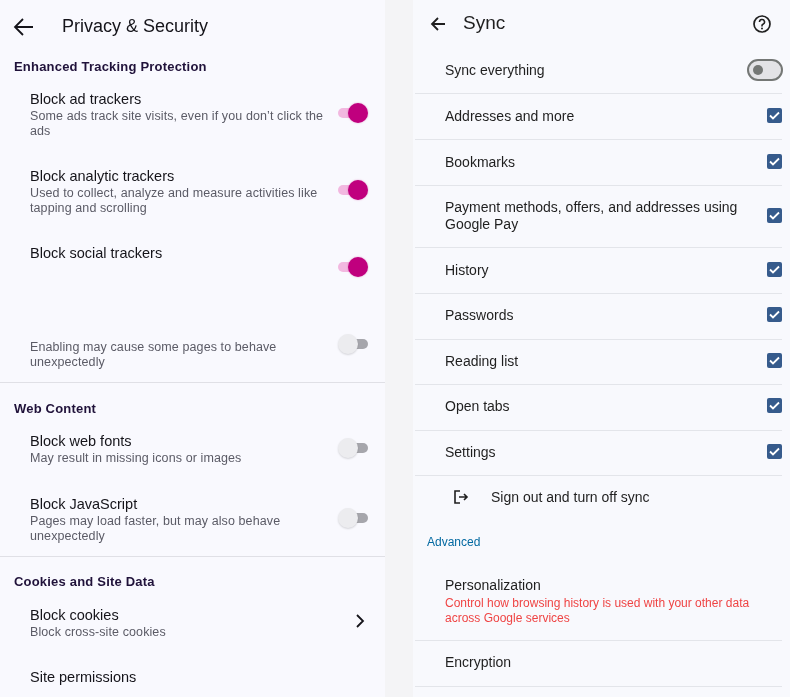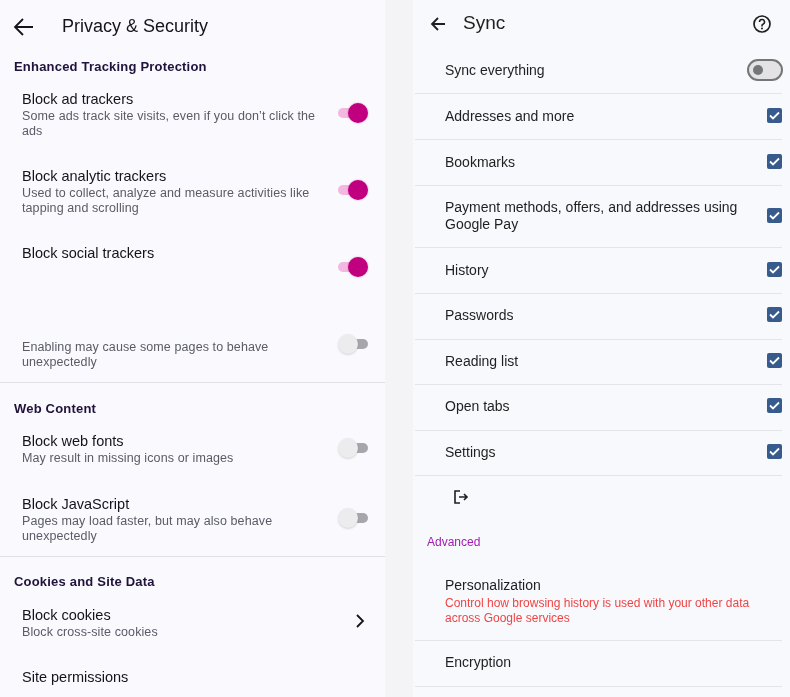--- a/index.html
+++ b/index.html
@@ -21,21 +21,21 @@
     position: absolute; left: 13px; top: 17px; width: 22px; height: 20px;
   }
   .left .title {
     position: absolute; left: 62px; top: 16px;
     font-size: 18px; font-weight: 500; color: #15141a;
   }
   .section-h {
     position: absolute; left: 14px;
     font-size: 13px; font-weight: bold; color: #20123a; letter-spacing: 0.2px;
   }
-  .row { position: absolute; left: 8px; right: 0; }
+  .row { position: absolute; left: 16px; right: 0; }
   .row .t { position: absolute; left: 14px; font-size: 14.5px; color: #15141a; }
   .row .s {
     position: absolute; left: 14px; width: 310px;
     font-size: 12.5px; color: #5b5b66; line-height: 15px; letter-spacing: 0.1px;
   }
   .ldiv { position: absolute; left: 0; width: 385px; height: 1px; background: #e0e0e6; }
 
   .tog { position: absolute; width: 30px; height: 20px; right: 17px; }
   .tog .track { position: absolute; left: 0; top: 5px; width: 26px; height: 10px; border-radius: 5px; }
   .tog .thumb { position: absolute; top: 0; width: 20px; height: 20px; border-radius: 50%; }
@@ -63,21 +63,21 @@
     background: #365b8c; border-radius: 2px;
   }
   .cb svg { position: absolute; left: 2px; top: 3px; }
   .sync-tog {
     position: absolute; right: 17px; width: 36px; height: 22px;
     border: 2px solid #747775; border-radius: 11px; background: #e3e3e6;
   }
   .sync-tog .thumb {
     position: absolute; left: 4px; top: 4px; width: 10px; height: 10px; border-radius: 50%; background: #747775;
   }
-  .adv { position: absolute; left: 14px; font-size: 12px; color: #a21caf; font-weight: 500; }
+  .adv { position: absolute; left: 14px; font-size: 12px; color: #0369a1; font-weight: 500; }
 </style>
 </head>
 <body>
 
 <div class="left">
   <div class="header">
     <span class="back">
       <svg width="22" height="20" viewBox="0 0 22 20">
           <path d="M20 10H3M10 2L2 10l8 8" stroke="#15141a" stroke-width="1.8" fill="none"></path>
         </svg>
@@ -265,20 +265,21 @@
   </div>
   <div class="rdiv" style="top:475px"></div>
 
   <div class="rrow" style="top:476px;height:44px">
     <span style="position:absolute;left:22px;top:13px">
       <svg width="16" height="16" viewBox="0 0 16 16">
           <path d="M7 2H2v12h5" stroke="#1f1f1f" stroke-width="1.6" fill="none"></path>
           <path d="M6 8h8M11 5l3 3-3 3" stroke="#1f1f1f" stroke-width="1.6" fill="none"></path>
         </svg>
     </span>
+    <span class="t" style="left:60px;top:13px">Sign out and turn off sync</span>
   </div>
 
   <div class="adv" style="top:535px">Advanced</div>
 
   <div class="rrow" style="top:570px;height:70px">
     <span class="t" style="top:7px">Personalization</span>
     <span class="s" style="top:26px">Control how browsing history is used with your other data across Google services</span>
   </div>
   <div class="rdiv" style="top:640px"></div>
 

